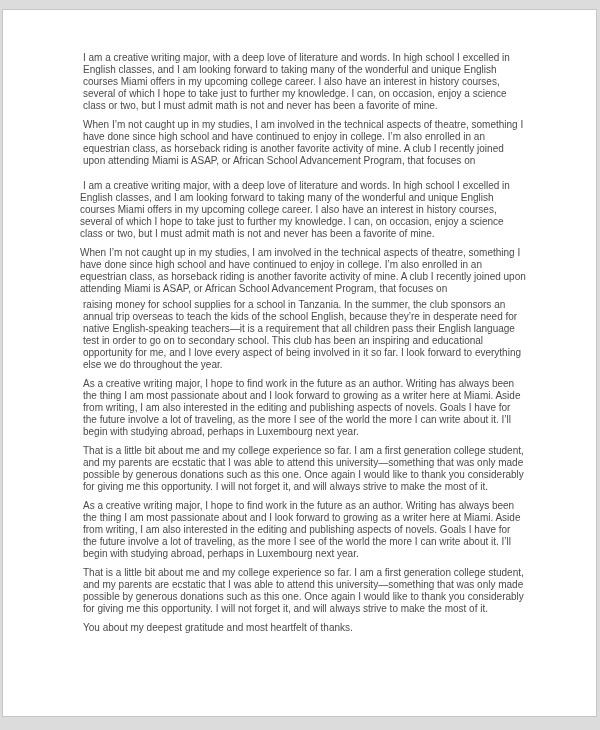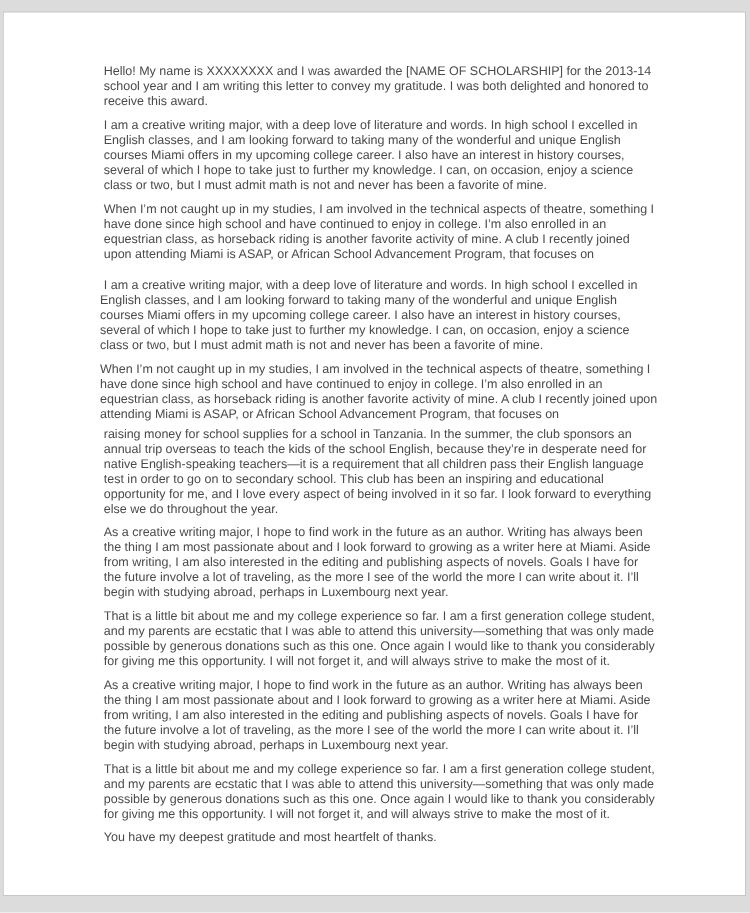--- a/index.html
+++ b/index.html
@@ -41,25 +41,24 @@
   .gap-lg { margin-top: 13px; }
   .gap-xl { margin-top: 4px; }
   .shift-left { margin-left: -3px; }
   .indent { text-indent: 3px; }
 </style>
 </head>
 <body>
 
 <div class="paper">
   <div class="letter">
-    <p class="para">Hello! My name is XXXXXXXX and I was awarded the [NAME OF SCHOLARSHIP] for the 2013-14 school year and I am writing this letter to convey my gratitude. I was both delighted and honored to receive this award.</p>
     <p class="para">I am a creative writing major, with a deep love of literature and words. In high school I excelled in English classes, and I am looking forward to taking many of the wonderful and unique English courses Miami offers in my upcoming college career. I also have an interest in history courses, several of which I hope to take just to further my knowledge. I can, on occasion, enjoy a science class or two, but I must admit math is not and never has been a favorite of mine.</p>
     <p class="para">When I’m not caught up in my studies, I am involved in the technical aspects of theatre, something I have done since high school and have continued to enjoy in college. I’m also enrolled in an equestrian class, as horseback riding is another favorite activity of mine. A club I recently joined upon attending Miami is ASAP, or African School Advancement Program, that focuses on</p>
     <p class="para gap-lg shift-left indent">I am a creative writing major, with a deep love of literature and words. In high school I excelled in English classes, and I am looking forward to taking many of the wonderful and unique English courses Miami offers in my upcoming college career. I also have an interest in history courses, several of which I hope to take just to further my knowledge. I can, on occasion, enjoy a science class or two, but I must admit math is not and never has been a favorite of mine.</p>
     <p class="para shift-left">When I’m not caught up in my studies, I am involved in the technical aspects of theatre, something I have done since high school and have continued to enjoy in college. I’m also enrolled in an equestrian class, as horseback riding is another favorite activity of mine. A club I recently joined upon attending Miami is ASAP, or African School Advancement Program, that focuses on</p>
     <p class="para gap-xl">raising money for school supplies for a school in Tanzania. In the summer, the club sponsors an annual trip overseas to teach the kids of the school English, because they’re in desperate need for native English-speaking teachers—it is a requirement that all children pass their English language test in order to go on to secondary school. This club has been an inspiring and educational opportunity for me, and I love every aspect of being involved in it so far. I look forward to everything else we do throughout the year.</p>
     <p class="para">As a creative writing major, I hope to find work in the future as an author. Writing has always been the thing I am most passionate about and I look forward to growing as a writer here at Miami. Aside from writing, I am also interested in the editing and publishing aspects of novels. Goals I have for the future involve a lot of traveling, as the more I see of the world the more I can write about it. I’ll begin with studying abroad, perhaps in Luxembourg next year.</p>
     <p class="para">That is a little bit about me and my college experience so far. I am a first generation college student, and my parents are ecstatic that I was able to attend this university—something that was only made possible by generous donations such as this one. Once again I would like to thank you considerably for giving me this opportunity. I will not forget it, and will always strive to make the most of it.</p>
     <p class="para">As a creative writing major, I hope to find work in the future as an author. Writing has always been the thing I am most passionate about and I look forward to growing as a writer here at Miami. Aside from writing, I am also interested in the editing and publishing aspects of novels. Goals I have for the future involve a lot of traveling, as the more I see of the world the more I can write about it. I’ll begin with studying abroad, perhaps in Luxembourg next year.</p>
     <p class="para">That is a little bit about me and my college experience so far. I am a first generation college student, and my parents are ecstatic that I was able to attend this university—something that was only made possible by generous donations such as this one. Once again I would like to thank you considerably for giving me this opportunity. I will not forget it, and will always strive to make the most of it.</p>
-    <p class="para">You have my deepest gratitude and most heartfelt of thanks.</p>
+    <p class="para">You about my deepest gratitude and most heartfelt of thanks.</p>
   </div>
 </div>
 
 </body></html>

